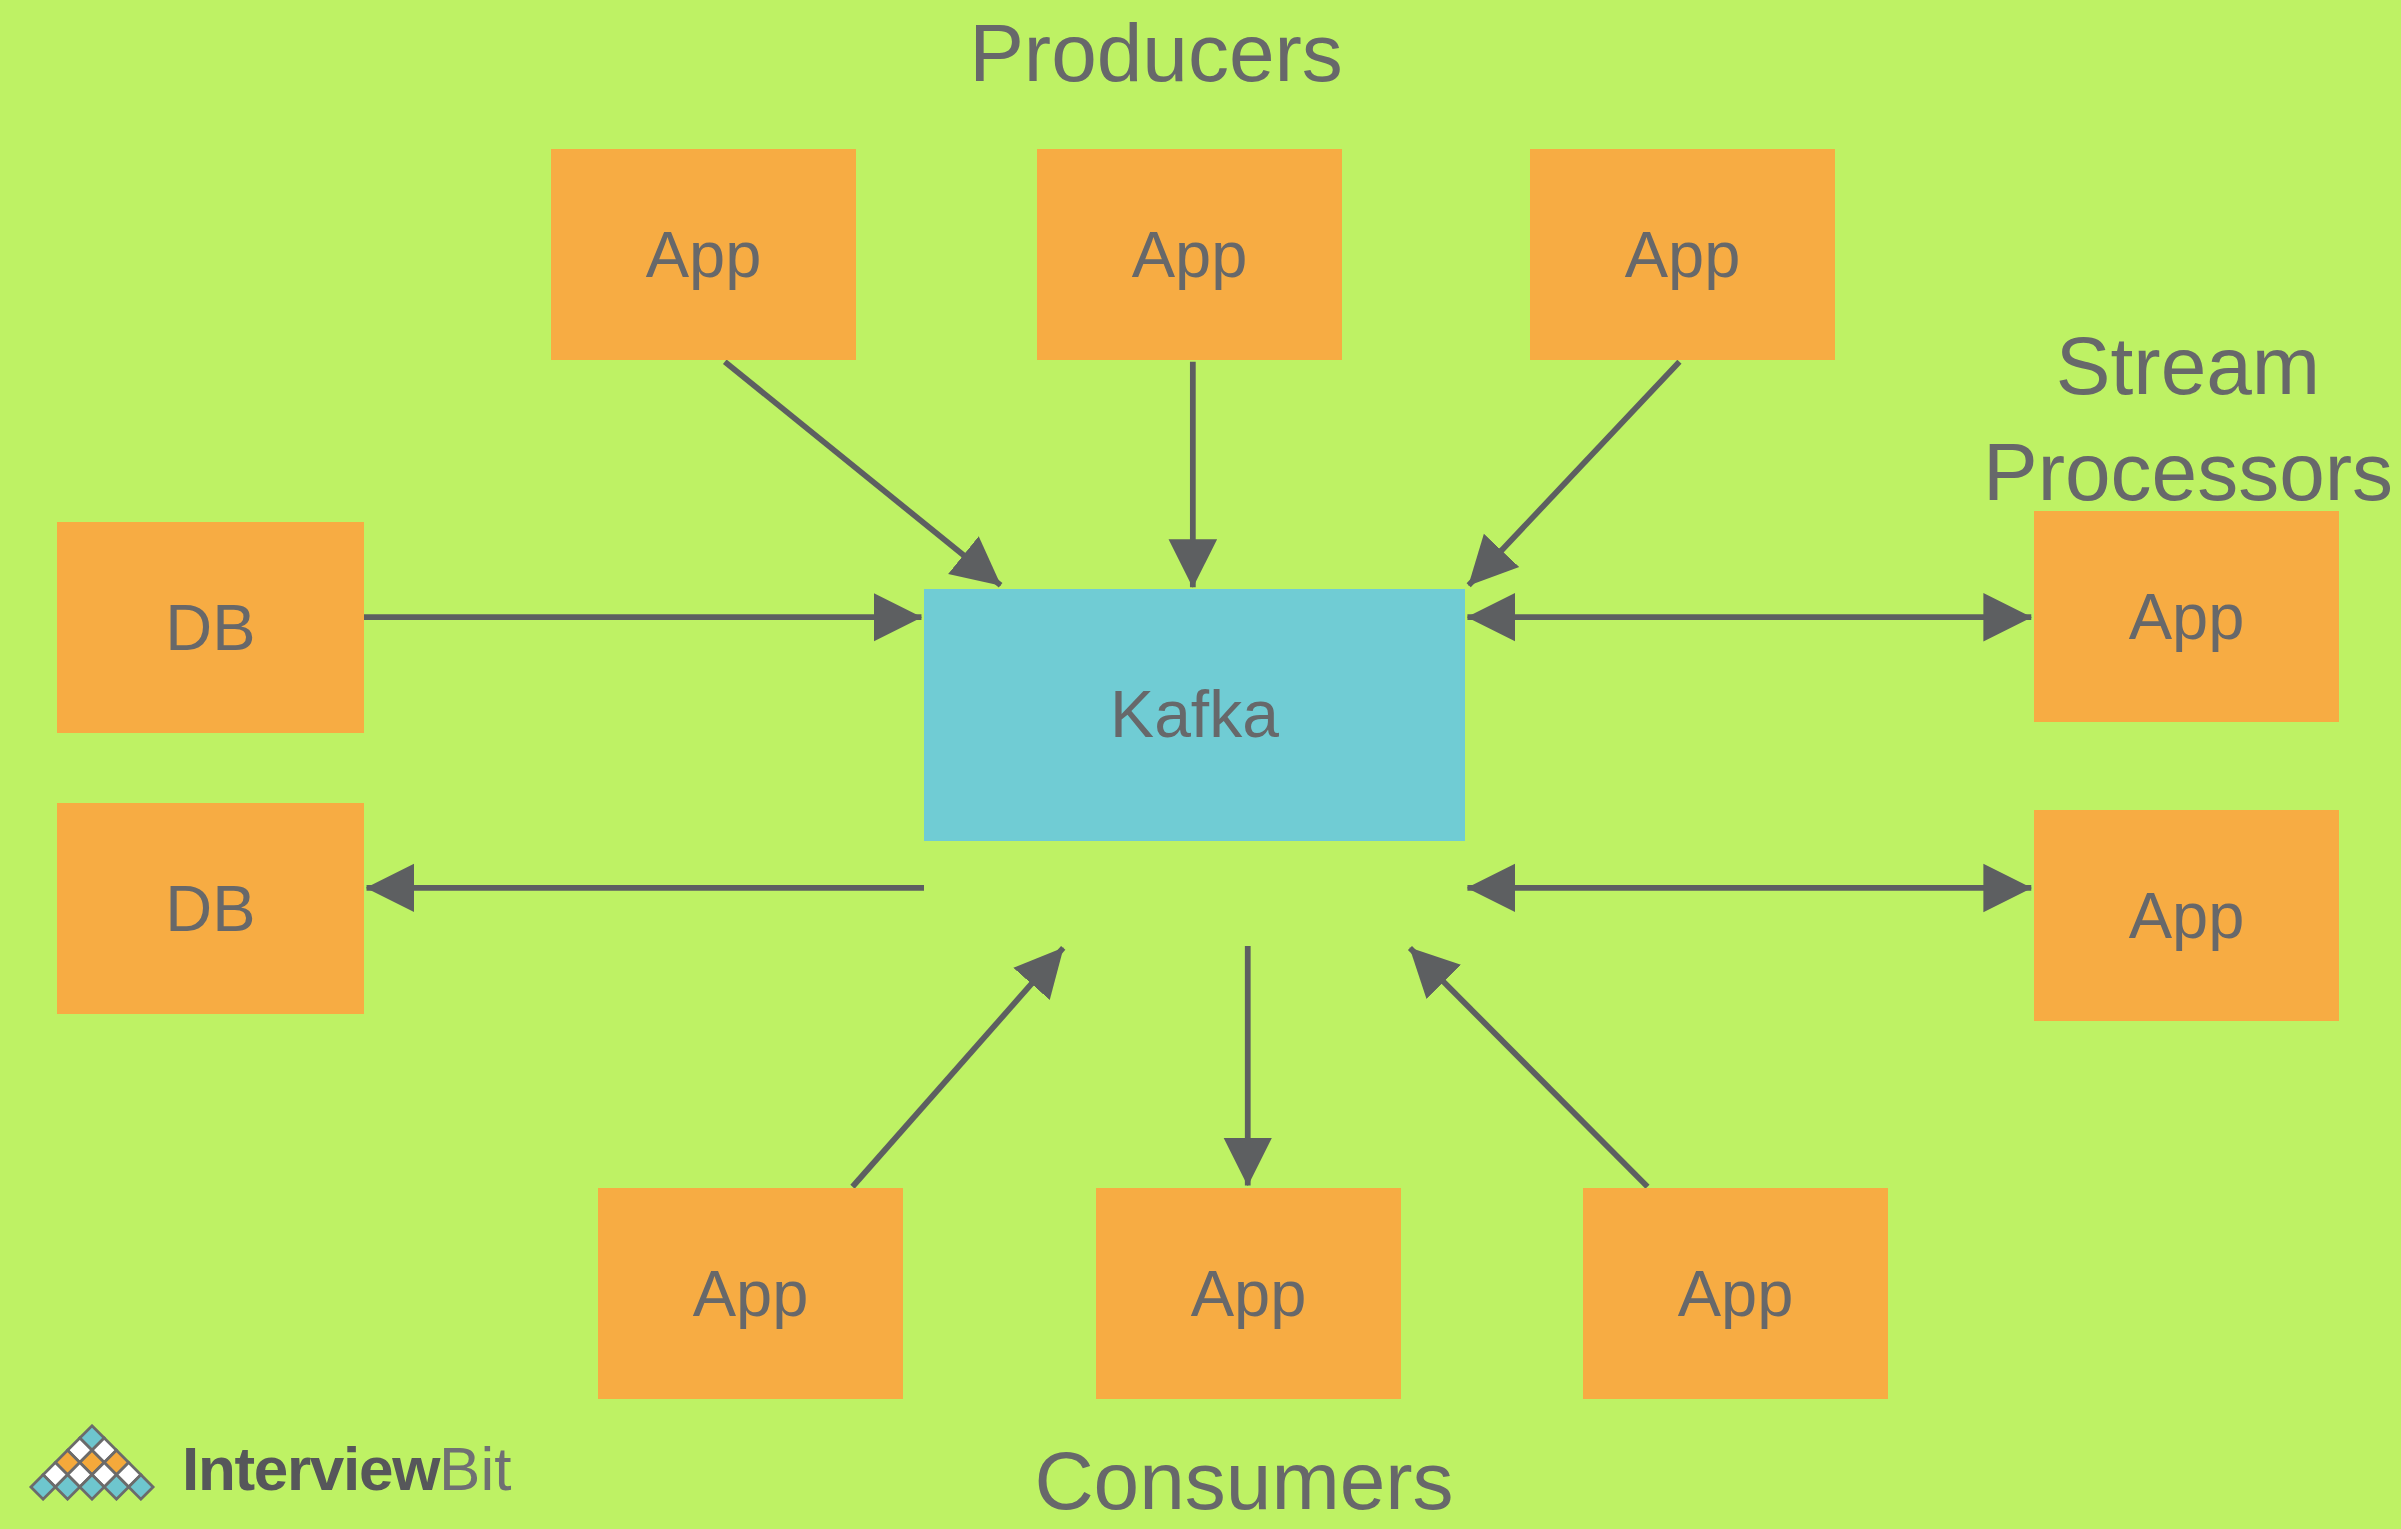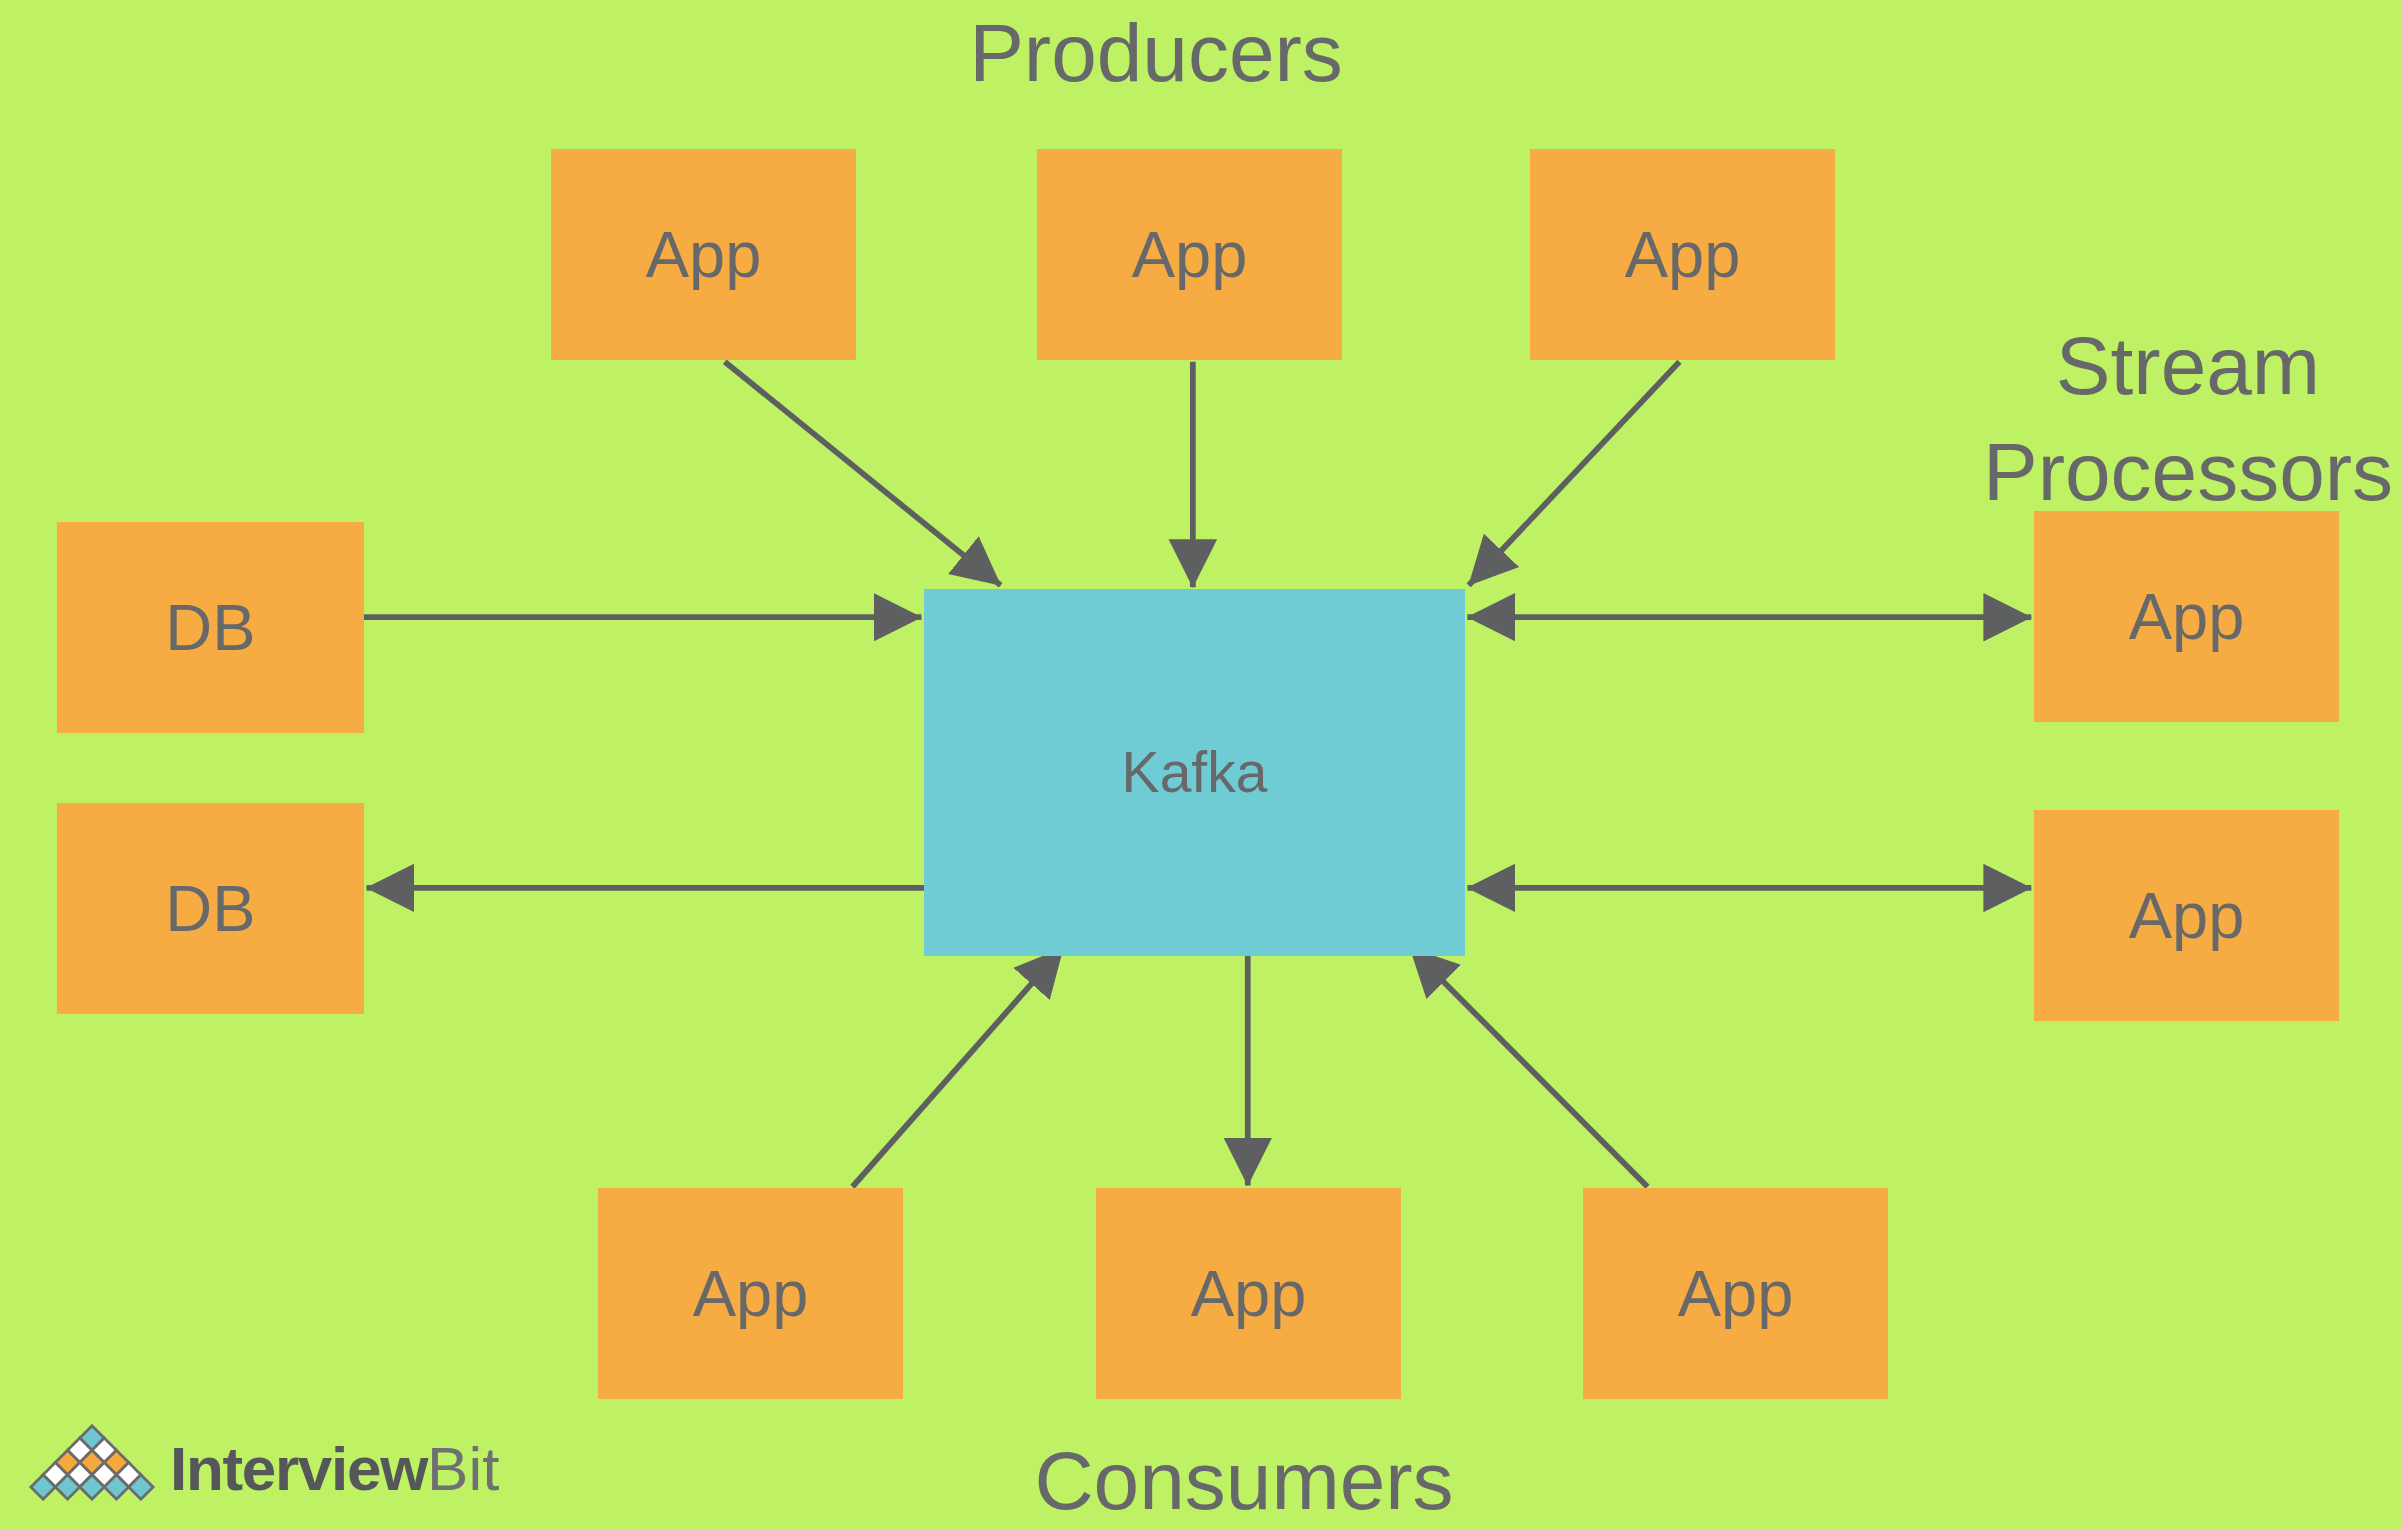--- a/index.html
+++ b/index.html
@@ -42,49 +42,49 @@
     color: var(--diagram-text, #67686A);
     font-size: 65px;
     line-height: 1;
   }
   .kafka {
     position: absolute;
     z-index: 2;
     left: 924px;
     top: 589px;
     width: 541px;
-    height: 367px;
+    height: 252px;
     background: var(--node-teal, #70CCD4);
     display: flex;
     flex-direction: row;
     align-items: center;
     justify-content: center;
     color: var(--diagram-text, #67686A);
-    font-size: 57px;
+    font-size: 66px;
     line-height: 1.38;
     text-align: center;
   }
   .heading {
     position: absolute;
     z-index: 2;
     color: var(--diagram-text, #67686A);
     font-size: 82px;
     line-height: 1.29;
     white-space: nowrap;
   }
   .center-x { transform: translateX(-50%); text-align: center; }
 
   .logo {
     position: absolute;
     z-index: 2;
     left: 28px;
     top: 1424px;
     display: flex;
     align-items: flex-end;
-    gap: 14px;
+    gap: 26px;
   }
   .logo-pyramid { display: block; }
   .logo-pyramid polygon {
     stroke: var(--logo-outline, #6B6B6B);
     stroke-width: 4.5;
     stroke-linejoin: miter;
   }
   .d-teal   { fill: var(--logo-teal, #6EC6CE); }
   .d-orange { fill: var(--logo-orange, #F5A93B); }
   .d-white  { fill: #ffffff; }

